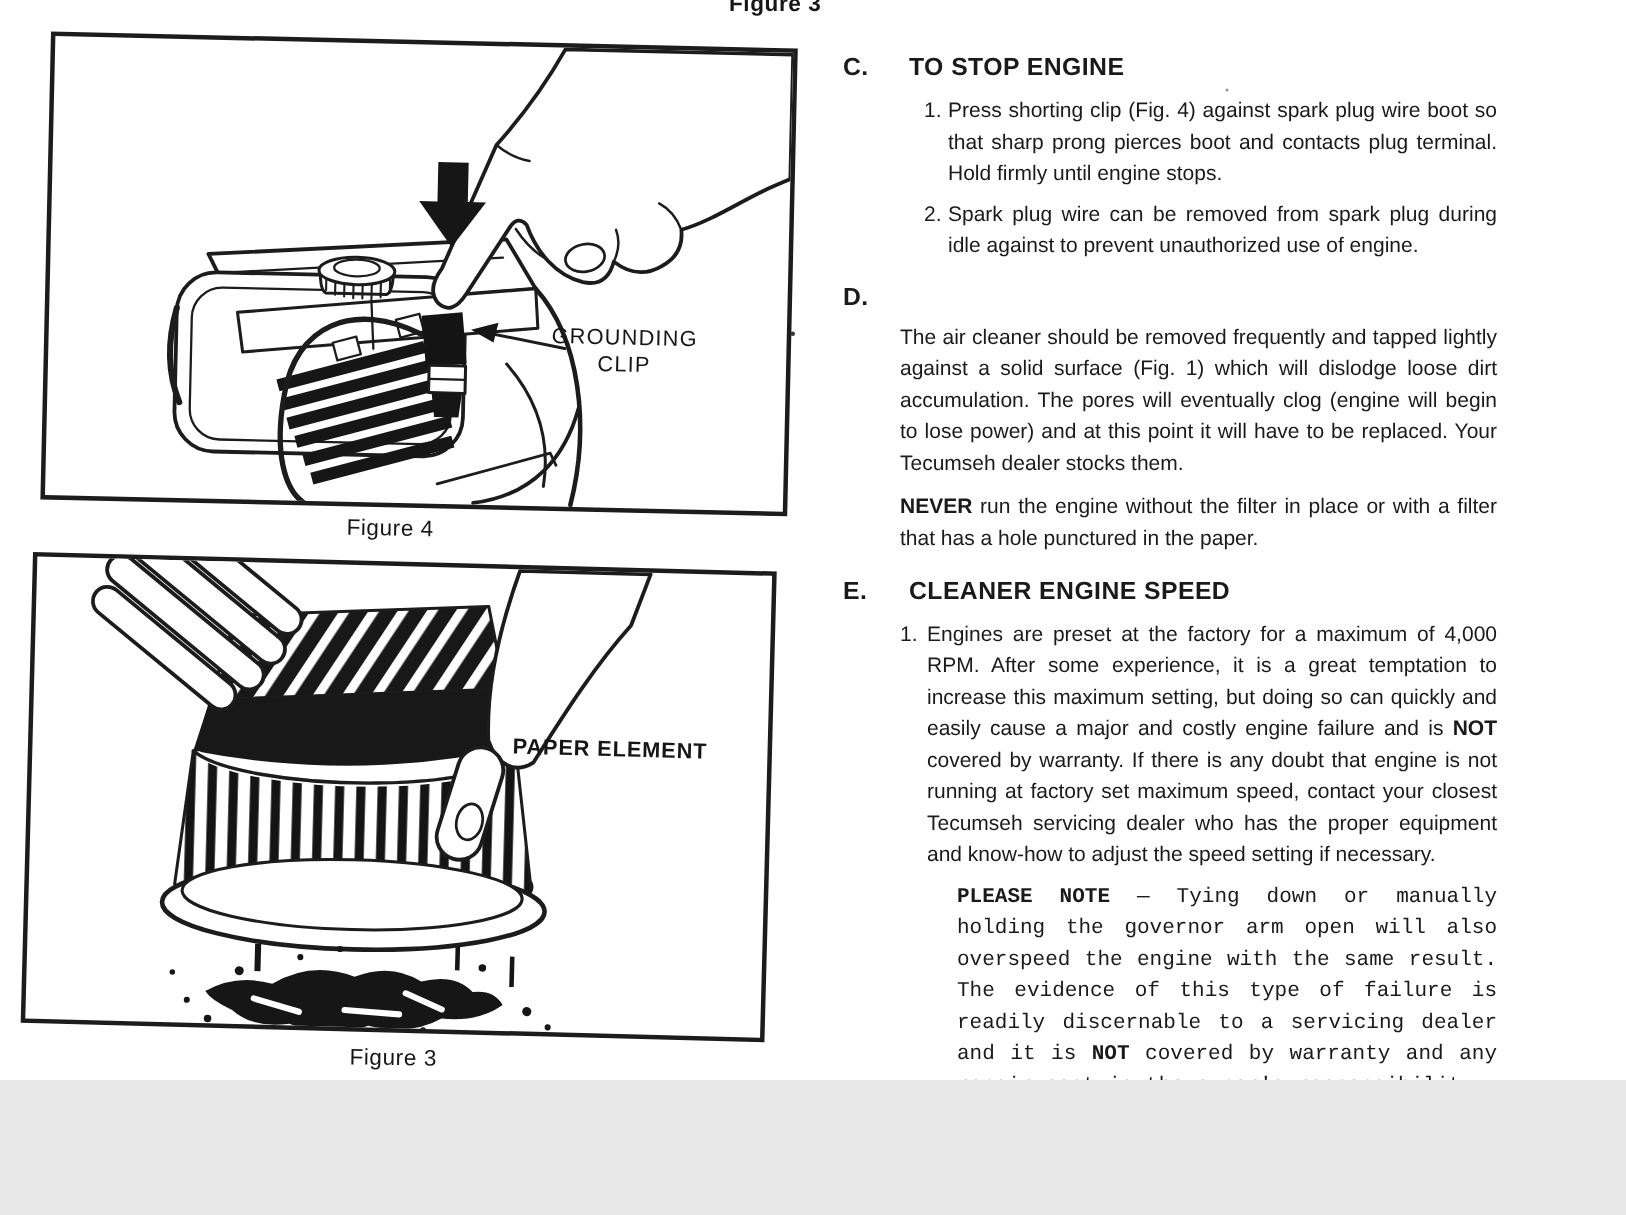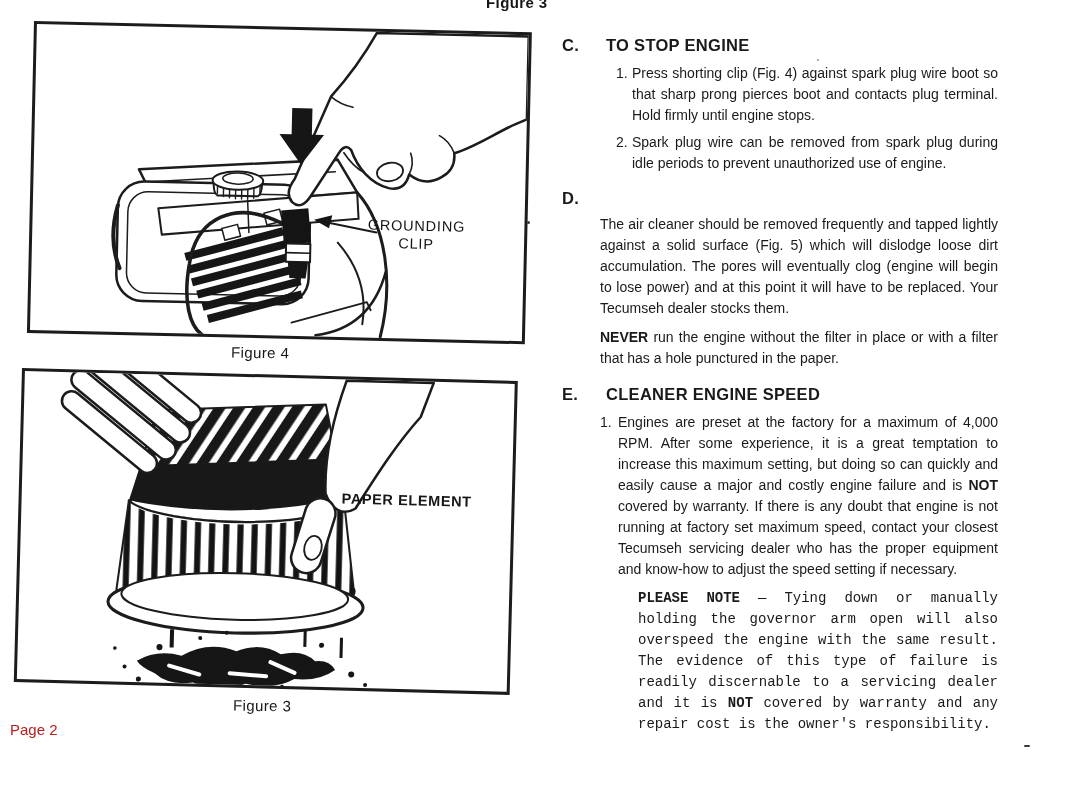--- a/index.html
+++ b/index.html
@@ -1,17 +1,17 @@
 <!DOCTYPE html>
 <html><head>
 <meta charset="utf-8">
 <style>
   html,body { margin:0; padding:0; background:#e8e8e8; }
   .page {
-    position:relative; width:1084px; height:810px; margin:0 auto;
+    position:relative; width:1084px; height:720px; margin:0 auto;
     background:#ffffff; overflow:hidden;
     font-family:"Liberation Sans", sans-serif; color:#1a1a1a;
   }
   
   .figbox {
     position:absolute; border:3px solid #1c1c1c; background:#fff;
     transform-origin:top left;
   }
   .fig4 { left:34px; top:21px;  width:492px; height:306px; transform:rotate(1.3deg); }
   .fig5 { left:22px; top:368px; width:490px; height:308px; transform:rotate(1.5deg); }
@@ -193,28 +193,28 @@
     <div class="sect-head head-c">
       <span class="sect-letter">C.</span>
       <span>TO STOP ENGINE</span>
     </div>
     <div class="body-text item mt8">
       <span class="num">1.</span>
       <span>Press shorting clip (Fig. 4) against spark plug wire boot so that sharp prong pierces boot and contacts plug terminal. Hold firmly until engine stops.</span>
     </div>
     <div class="body-text item mt6">
       <span class="num">2.</span>
-      <span>Spark plug wire can be removed from spark plug during idle periods to prevent unauthorized use of engine.</span>
+      <span>Spark plug wire can be removed from spark plug during idle against to prevent unauthorized use of engine.</span>
     </div>
 
     <div class="sect-head head-d">
       <span class="sect-letter">D.</span>
     </div>
     <div class="body-text dpara mt6">
-      <span>The air cleaner should be removed frequently and tapped lightly against a solid surface (Fig. 5) which will dislodge loose dirt accumulation. The pores will eventually clog (engine will begin to lose power) and at this point it will have to be replaced. Your Tecumseh dealer stocks them.</span>
+      <span>The air cleaner should be removed frequently and tapped lightly against a solid surface (Fig. 1) which will dislodge loose dirt accumulation. The pores will eventually clog (engine will begin to lose power) and at this point it will have to be replaced. Your Tecumseh dealer stocks them.</span>
     </div>
     <div class="body-text dpara mt8">
       <span class="bseg">NEVER</span><span> run the engine without the filter in place or with a filter that has a hole punctured in the paper.</span>
     </div>
 
     <div class="sect-head head-e">
       <span class="sect-letter">E.</span>
       <span>CLEANER ENGINE SPEED</span>
     </div>
     <div class="body-text item item-e mt8">

